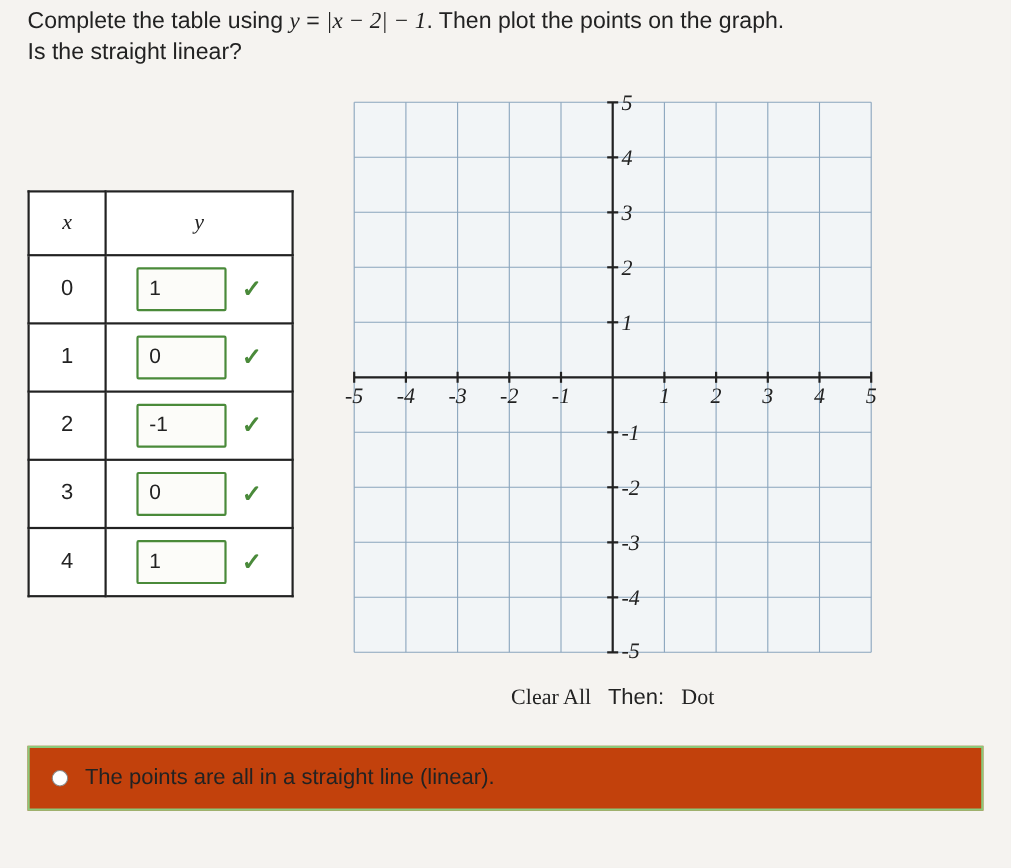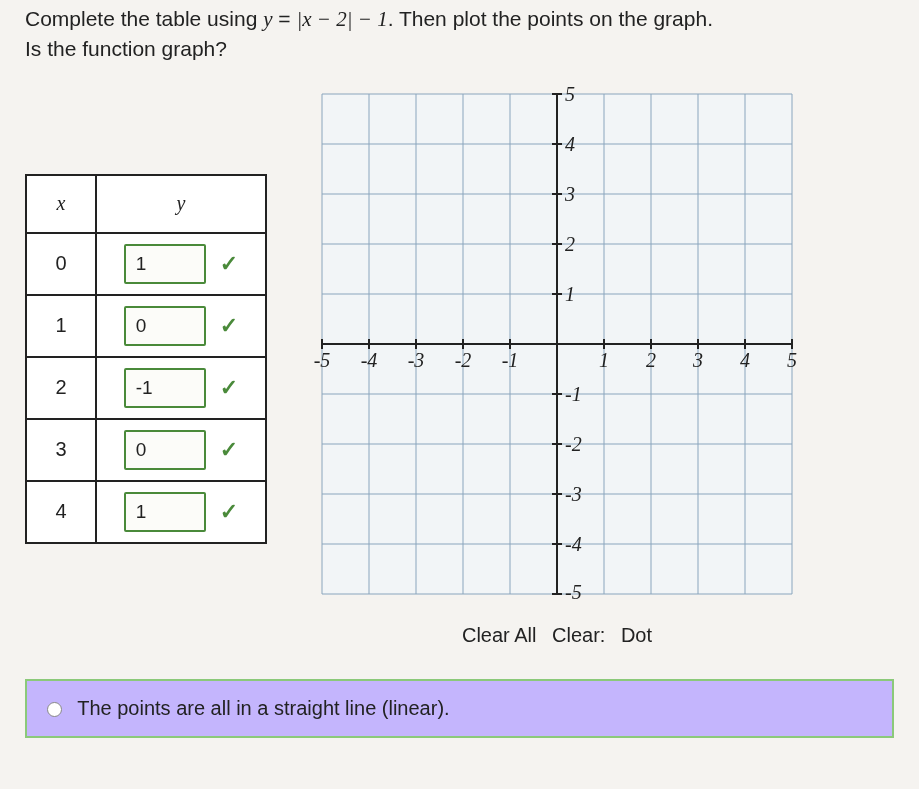--- a/index.html
+++ b/index.html
@@ -84,24 +84,25 @@
     text-align: center;
     font-size: 20px;
     color: #222;
     margin-top: 8px;
   }
   .controls .btn {
     display: inline-block;
     padding: 2px 6px;
     margin: 0 4px;
     cursor: pointer;
+    font-family: Liberation Serif, serif;
   }
   .answer-box {
     border: 2px solid #8bc97a;
-    background: #c4b5fd;
+    background: #c2410c;
     margin-top: 30px;
     padding: 16px 20px;
     font-size: 20px;
     color: #222;
   }
   .radio {
     display: inline-block;
     width: 15px;
     height: 15px;
     border: 1.5px solid #888;
@@ -110,21 +111,21 @@
     vertical-align: middle;
     background: #fff;
   }
 </style>
 </head>
 <body>
 
 <div class="page">
   <div class="question-text">
     <span>Complete the table using </span><span class="math">y</span><span> = </span><span class="math">|x − 2| − 1</span><span>. Then plot the points on the graph.</span><br>
-    <span>Is the function graph?</span>
+    <span>Is the straight linear?</span>
   </div>
 
   <div class="content-row">
     <div class="table-wrap">
       <table class="xy">
         <tbody>
             <tr>
           <th>x</th>
           <th>y</th>
         </tr>
@@ -258,21 +259,21 @@
           <text x="268" y="217">1</text>
           <text x="268" y="317">-1</text>
           <text x="268" y="367">-2</text>
           <text x="268" y="417">-3</text>
           <text x="268" y="467">-4</text>
           <text x="268" y="515">-5</text>
         </g>
       </svg>
       <div class="controls">
         <span class="btn">Clear All</span>
-        <span>Clear:</span>
+        <span>Then:</span>
         <span class="btn">Dot</span>
       </div>
     </div>
   </div>
 
   <div class="answer-box">
     <span class="radio"></span>
     <span>The points are all in a straight line (linear).</span>
   </div>
 </div>

